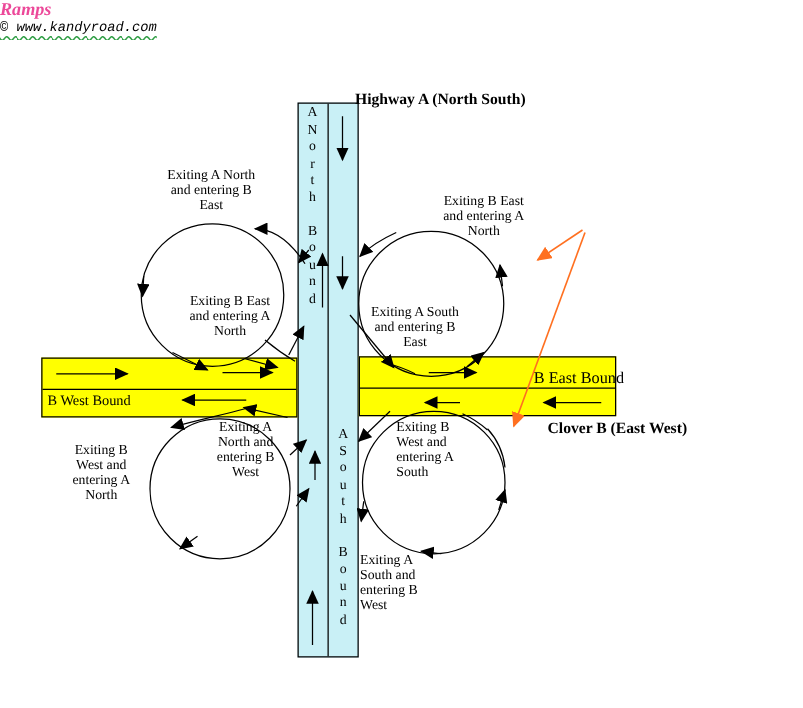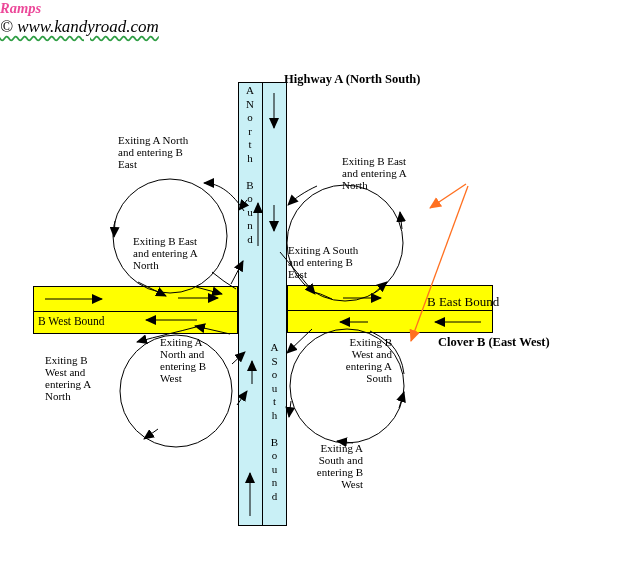--- a/index.html
+++ b/index.html
@@ -17,38 +17,38 @@
   #hwy-a{left:238px;top:82px;width:49px;height:444px;background:#c9f0f6;}
   #hwy-a-divider{position:absolute;left:23px;top:0;width:1px;height:100%;background:#000;}
   #hwy-b-left{left:33px;top:286px;width:205px;height:48px;background:#ffff00;}
   #hwy-b-right{left:287px;top:285px;width:206px;height:48px;background:#ffff00;}
   .hdivider{position:absolute;left:0;top:24px;width:100%;height:1px;background:#000;}
 
   
   #overlay{position:absolute;left:0;top:0;width:642px;height:566px;pointer-events:none;}
 
   
-  .lbl{position:absolute;font-size:11px;line-height:12px;white-space:pre-line;text-align:right;}
-  .r{text-align:left;}
+  .lbl{position:absolute;font-size:11px;line-height:12px;white-space:pre-line;}
+  .r{text-align:center;}
   #lbl-hwy-a{left:284px;top:73px;font-size:12.5px;font-weight:bold;white-space:nowrap;}
   #lbl-hwy-b{left:438px;top:336px;font-size:12.5px;font-weight:bold;white-space:nowrap;}
   #lbl-beast{left:427px;top:296px;font-size:13px;white-space:nowrap;}
   #lbl-bwest{left:38px;top:315px;font-size:11.5px;white-space:nowrap;}
   #tl-outer{left:118px;top:134px;width:102px;}
   #tl-inner{left:133px;top:235px;width:102px;}
   #tr-outer{left:342px;top:155px;width:90px;}
   #tr-inner{left:288px;top:244px;width:88px;}
   #bl-outer{left:45px;top:354px;width:72px;}
   #bl-inner{left:160px;top:336px;width:73px;}
   #br-inner{left:317px;top:336px;width:75px;}
   #br-outer{left:288px;top:442px;width:75px;}
   #lbl-ramps{left:476px;top:160px;font-size:14.5px;font-weight:bold;font-style:italic;color:#ec4899;white-space:nowrap;}
-  #lbl-copyright{left:364px;top:517px;font-size:17px;font-style:italic;
+  #lbl-copyright{left:364px;top:517px;font-size:11px;font-style:italic;
                  text-decoration:underline;text-decoration-style:wavy;text-decoration-color:#2f9e44;
-                 text-underline-offset:3px;white-space:nowrap;}
+                 text-underline-offset:3px;white-space:nowrap;font-family:Liberation Mono, monospace;}
   .vtext{position:absolute;font-size:11px;line-height:13.5px;text-align:center;white-space:pre-line;}
   #vtext-north{left:238px;top:84px;width:24px;}
   #vtext-south{left:262px;top:341px;width:25px;}
 </style>
 </head>
 <body>
 
 <div id="canvas">
 
 

